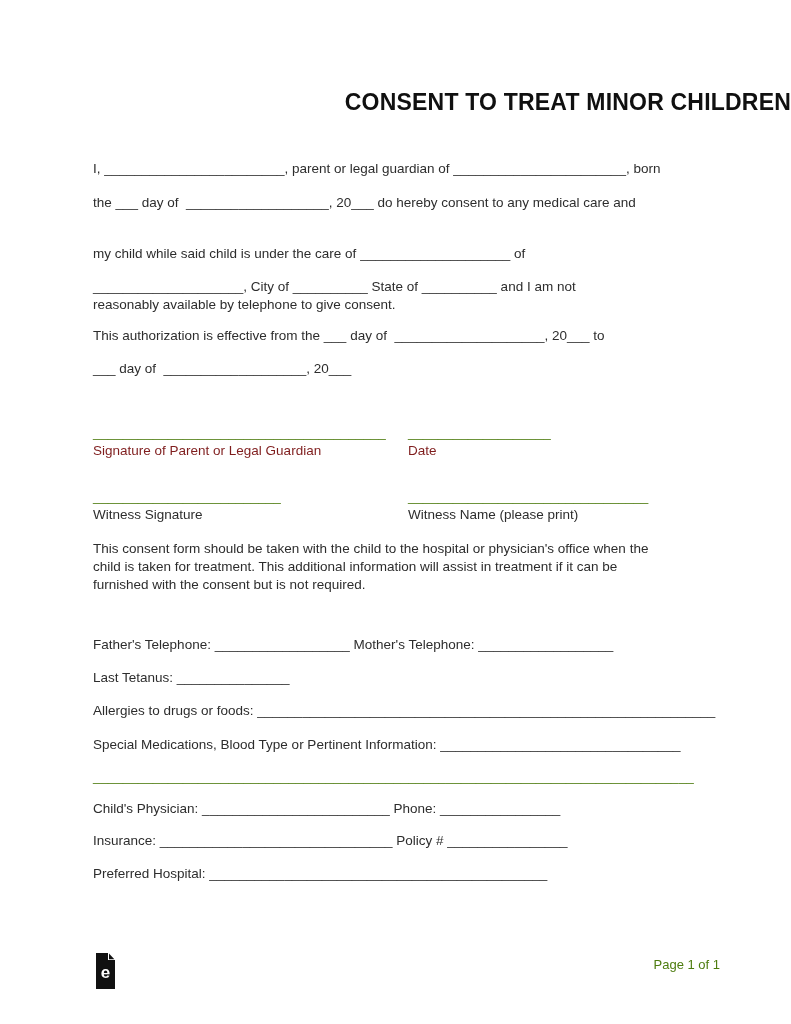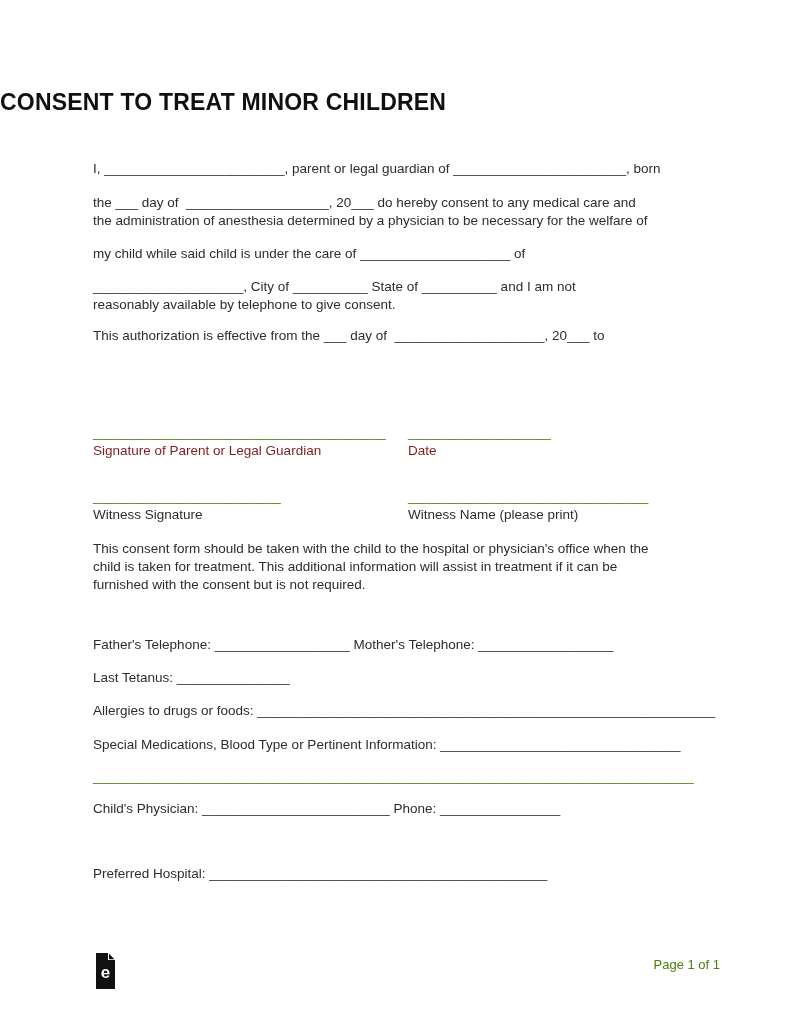--- a/index.html
+++ b/index.html
@@ -11,21 +11,21 @@
     font-family:"Liberation Sans", sans-serif;
     color:#2d2d2d;
     overflow:hidden;
   }
   .title {
     position:absolute;
     top:88px;
     left:0;
     width:100%;
     margin:0;
-    text-align:left;
+    text-align:right;
     font-size:23px;
     line-height:28px;
     font-weight:700;
     color:#101010;
     letter-spacing:0.2px;
   }
   .ln {
     position:absolute;
     left:93px;
     font-size:13.5px;
@@ -54,25 +54,25 @@
 </style>
 </head>
 <body>
 
 <div class="page">
 
   <h1 class="title">CONSENT TO TREAT MINOR CHILDREN</h1>
 
   <div class="ln" style="top:160px">I, ________________________, parent or legal guardian of _______________________, born</div>
   <div class="ln" style="top:194px">the ___ day of  ___________________, 20___ do hereby consent to any medical care and</div>
-  <div class="ln" style="top:212px">the administration of anesthesia determined by a physician to be necessary for the welfare of</div>
   <div class="ln" style="top:245px">my child while said child is under the care of ____________________ of</div>
   <div class="ln" style="top:278px">____________________, City of __________ State of __________ and I am not</div>
   <div class="ln" style="top:296px">reasonably available by telephone to give consent.</div>
   <div class="ln" style="top:327px">This authorization is effective from the ___ day of  ____________________, 20___ to</div>
+  <div class="ln" style="top:360px">___ day of  ___________________, 20___</div>
 
   <div class="ln rule" style="top:424px">_______________________________________</div>
   <div class="ln rule col2" style="top:424px">___________________</div>
   <div class="ln b" style="top:442px">Signature of Parent or Legal Guardian</div>
   <div class="ln b col2" style="top:442px">Date</div>
 
   <div class="ln rule" style="top:488px">_________________________</div>
   <div class="ln rule col2" style="top:488px">________________________________</div>
   <div class="ln" style="top:506px">Witness Signature</div>
   <div class="ln col2" style="top:506px">Witness Name (please print)</div>
@@ -80,20 +80,21 @@
   <div class="ln" style="top:540px">This consent form should be taken with the child to the hospital or physician's office when the</div>
   <div class="ln" style="top:558px">child is taken for treatment. This additional information will assist in treatment if it can be</div>
   <div class="ln" style="top:576px">furnished with the consent but is not required.</div>
 
   <div class="ln" style="top:636px">Father's Telephone: __________________ Mother's Telephone: __________________</div>
   <div class="ln" style="top:669px">Last Tetanus: _______________</div>
   <div class="ln" style="top:702px">Allergies to drugs or foods: _____________________________________________________________</div>
   <div class="ln" style="top:736px">Special Medications, Blood Type or Pertinent Information: ________________________________</div>
   <div class="ln rule" style="top:768px">________________________________________________________________________________</div>
   <div class="ln" style="top:800px">Child's Physician: _________________________ Phone: ________________</div>
+  <div class="ln" style="top:832px">Insurance: _______________________________ Policy # ________________</div>
   <div class="ln" style="top:865px">Preferred Hospital: _____________________________________________</div>
 
   <svg class="logo" viewBox="0 0 19 36" aria-hidden="true">
     <path d="M0 0 L12 0 L12 7 L19 7 L19 36 L0 36 Z" fill="#111111"></path>
     <path d="M13 0.6 L18.4 6.2 L13 6.2 Z" fill="#111111"></path>
     <text x="9.5" y="25" text-anchor="middle" font-family="Liberation Sans, sans-serif" font-size="17" font-weight="bold" fill="#ffffff">e</text>
   </svg>
   <div class="pagelabel">Page 1 of 1</div>
 
 </div>

